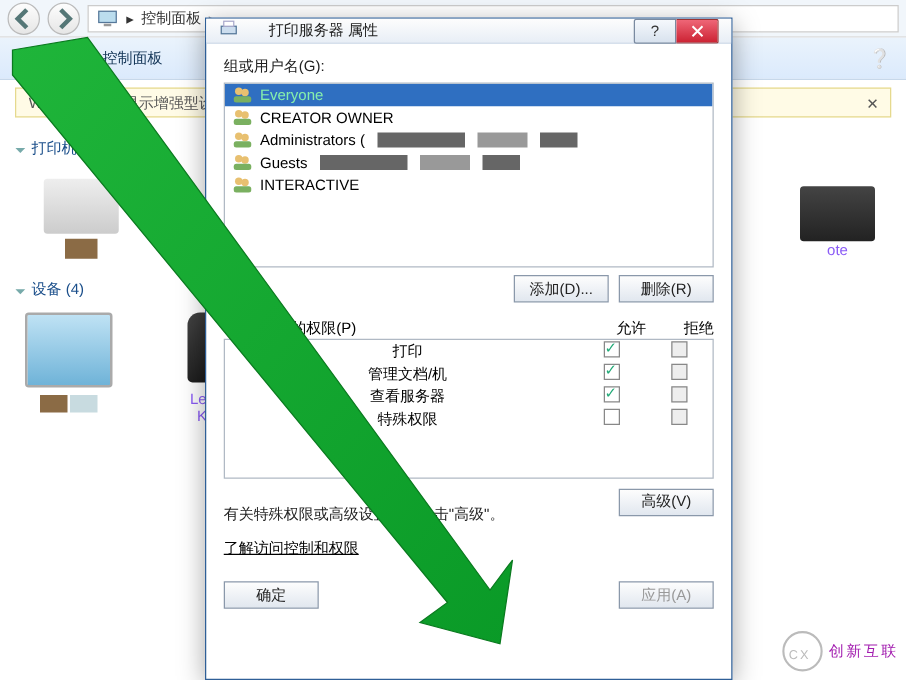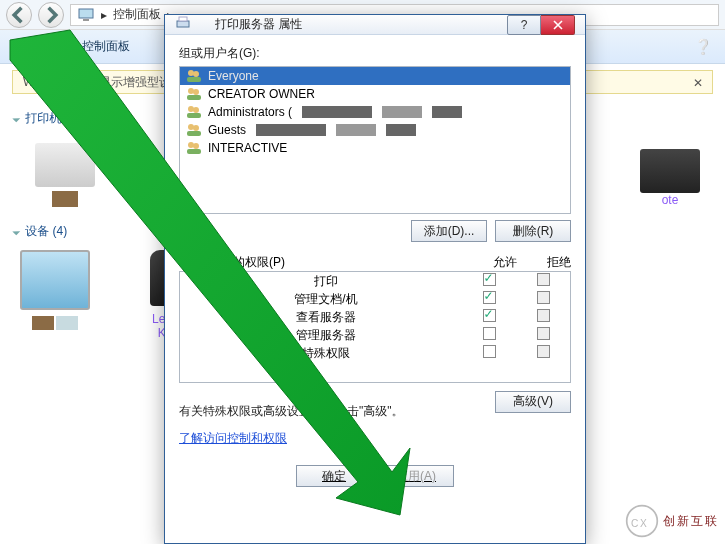--- a/index.html
+++ b/index.html
@@ -15,63 +15,63 @@
   .notify { margin:6px 12px 6px 12px; height:24px; background:#fffbe6; border:1px solid #e5d98e; color:#555; display:flex; align-items:center; padding:0 10px; position:relative; }
   .notify .x { position:absolute; right:6px; top:4px; width:16px; height:16px; display:flex; align-items:center; justify-content:center; }
   .cat { color:#1a4e8a; padding:10px 12px 4px 12px; }
   .cat::before { content:"◢"; display:inline-block; transform:rotate(45deg) scale(0.6); margin-right:4px; color:#7aa; }
   .bg-items { display:flex; gap:60px; padding:6px 20px; }
   .bg-printer { width:90px; height:70px; display:flex; flex-direction:column; align-items:center; justify-content:flex-end; }
   .bg-printer .ico { width:60px; height:44px; background:linear-gradient(#eee,#ccc); border-radius:3px; position:relative; }
   .bg-printer .swatch { width:26px; height:16px; margin-top:4px; }
   .bg-monitor { width:70px; height:60px; background:linear-gradient(#bfe2f4,#6fb3d8); border:2px solid #aaa; border-radius:3px; margin-bottom:6px; }
   .bg-label { width:90px; text-align:center; color:#8b5cf6; }
-  .watermark { position:absolute; right:6px; bottom:6px; font-size:14px; color:#7f1d1d; letter-spacing:2px; display:flex; align-items:center; gap:4px; }
+  .watermark { position:absolute; right:6px; bottom:6px; font-size:14px; color:#a21caf; letter-spacing:2px; display:flex; align-items:center; gap:4px; }
   .watermark svg { width:34px; height:34px; }
 
   
   .dlg { position:absolute; left:164px; top:14px; width:422px; height:530px; background:#fff; border:1px solid #2f5f97; box-shadow:0 4px 20px rgba(0,0,0,.35); }
   .titlebar { height:20px; background:linear-gradient(#fdfdfd,#e8eef6); border-bottom:1px solid #c9d6e6; display:flex; align-items:center; padding:0 10px; gap:24px; }
   .titlebar .ttl { flex:1; color:#222; }
   .wbtns { display:flex; }
   .wbtn { width:34px; height:20px; border:1px solid #7a8aa0; border-left:none; background:linear-gradient(#f5f8fc,#d8e2ee); display:flex; align-items:center; justify-content:center; color:#333; }
   .wbtn:first-child { border-left:1px solid #7a8aa0; border-radius:2px 0 0 2px; }
   .wbtn.close { background:linear-gradient(#e67,#c23); color:#fff; border-color:#8b2; border-color:#933; border-radius:0 2px 2px 0; }
 
   .tabs { display:flex; padding:6px 6px 0 6px; border-bottom:1px solid #b9c6d6; gap:0; }
   .tab { padding:4px 12px; border:1px solid #b9c6d6; border-bottom:none; background:#f3f6fa; margin-right:-1px; }
   .tab.active { background:#fff; position:relative; top:1px; }
 
   .pane { padding:10px 14px 10px 14px; }
   .lbl { color:#222; margin-bottom:4px; }
   .groupbox { width:100%; height:148px; border:1px solid #b0b9c4; background:#fff; overflow:hidden; }
   .grow { height:18px; display:flex; align-items:center; padding:0 6px; gap:6px; }
-  .grow.sel { background:#2f6fc1; color:#e5e5e5; }
+  .grow.sel { background:#2f6fc1; color:#86efac; }
   .uico { width:16px; height:16px; display:inline-block; }
   .uico svg { width:16px; height:16px; display:block; }
   .redact { display:inline-block; height:12px; background:#666; margin-left:4px; }
 
   .rowbtns { display:flex; justify-content:flex-end; gap:8px; margin-top:6px; }
   .btn { min-width:76px; height:22px; border:1px solid #8a98aa; background:linear-gradient(#fdfdfd,#e1e7ef); padding:0 10px; display:inline-flex; align-items:center; justify-content:center; color:#222; }
   .btn.disabled { color:#999; }
 
   .permhdr { display:flex; margin-top:12px; }
   .permhdr .pl { flex:1; }
   .permhdr .col { width:54px; text-align:right; }
   .permlist { border:1px solid #b0b9c4; height:112px; position:relative; }
   .prow { height:18px; display:flex; align-items:center; padding-left:10px; }
   .prow .pl { flex:1;text-align:center; }
   .prow .col { width:54px; text-align:center; }
   .ck { width:13px; height:13px; border:1px solid #888; display:inline-block; background:#fff; position:relative; }
   .ck.checked::after { content:"✓"; position:absolute; left:0; top:-3px; font-size:12px; color:#2a7; }
   .ck.dim { background:#eee; }
 
   .note { margin-top:20px; color:#222; }
-  .link { color:#1d4ed8; text-decoration:underline; margin-top:10px; display:inline-block; }
-  .dlgfoot { display:flex; justify-content:center; gap:6px; padding:8px 14px;text-decoration:underline; }
+  .link { color:#000000; text-decoration:underline; margin-top:10px; display:inline-block; }
+  .dlgfoot { display:flex; justify-content:space-between; gap:6px; padding:8px 14px; }
 
   
   .arrow { position:absolute; left:0; top:0; pointer-events:none; }
 </style>
 </head>
 <body>
 
 <div class="bg-window">
   <div class="bg-toolbar">
     <div class="navbtn">
@@ -233,25 +233,20 @@
           <div class="pl">管理文档/机</div>
           <div class="col"><span class="ck checked"></span></div>
           <div class="col"><span class="ck dim"></span></div>
         </div>
         <div class="prow">
           <div class="pl">查看服务器</div>
           <div class="col"><span class="ck checked"></span></div>
           <div class="col"><span class="ck dim"></span></div>
         </div>
         <div class="prow">
-          <div class="pl">管理服务器</div>
-          <div class="col"><span class="ck"></span></div>
-          <div class="col"><span class="ck dim"></span></div>
-        </div>
-        <div class="prow">
           <div class="pl">特殊权限</div>
           <div class="col"><span class="ck"></span></div>
           <div class="col"><span class="ck dim"></span></div>
         </div>
       </div>
 
     <div style="display:flex;align-items:center">
       <div class="note" style="flex:1">有关特殊权限或高级设置，请单击"高级"。</div>
       <span class="btn" style="">高级(V)</span>
     </div>

